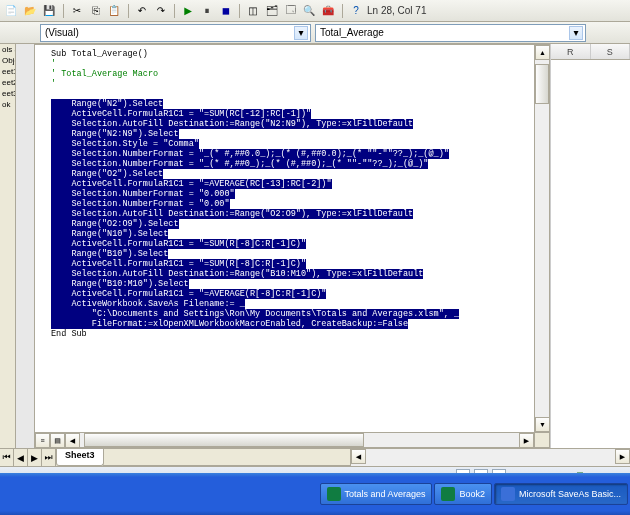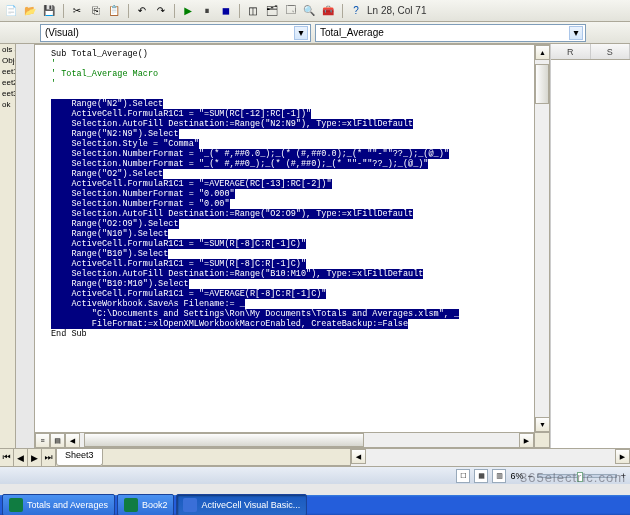--- a/index.html
+++ b/index.html
@@ -171,20 +171,21 @@
     border-right: 1px solid #aca899;
     display:flex; align-items:center; justify-content:center;
   }
   .sheet-tab {
     padding: 1px 8px;
     background: #fff;
     border: 1px solid #aca899;
     border-top: none;
     border-radius: 0 0 3px 3px;
     margin-right: -1px;
+    font-weight: bold;
   }
   .sheet-spacer { flex: 1; border-bottom: 1px solid #aca899; }
   .hscroll-sheet {
     width: 280px; height: 100%;
     display:flex;
     background: #efefef;
     border-left: 1px solid #aca899;
   }
   
   .status-row {
@@ -213,24 +214,24 @@
   }
   .zoom-thumb {
     position:absolute; top:-3px; left: 50%;
     width:6px; height:10px;
     background:#fff; border:1px solid #7a8;
   }
   
   .taskbar {
     position: absolute;
     left: 0; bottom: 0;
-    right: 0; height: 20px;
+    right: 0; height: 42px;
     background: linear-gradient(#3a81dd, #245edb 10%, #245edb 90%, #1e4fb8);
     display: flex; align-items: center;
-    padding: 0 2px; gap: 2px;
+    padding: 0 2px; gap: 2px; justify-content: flex-end;
   }
   .task-item {
     height: 22px;
     padding: 0 6px;
     display: flex; align-items: center; gap: 4px;
     background: linear-gradient(#4a91f0,#2f6fd8);
     border: 1px solid #1a4298;
     border-radius: 2px;
     color: #fff; font-size: 9px;
     max-width: 170px;
@@ -366,16 +367,16 @@
       <div class="task-item">
         <span class="task-icon" style="background: rgb(16, 124, 65);"></span>
         <span>Totals and Averages</span>
       </div>
       <div class="task-item">
         <span class="task-icon" style="background: rgb(16, 124, 65);"></span>
         <span>Book2</span>
       </div>
       <div class="task-item active">
         <span class="task-icon" style="background: rgb(58, 111, 216);"></span>
-        <span>ActiveCell Visual Basic...</span>
+        <span>Microsoft SaveAs Basic...</span>
       </div>
     </div>
 </div>
 
 </body></html>

